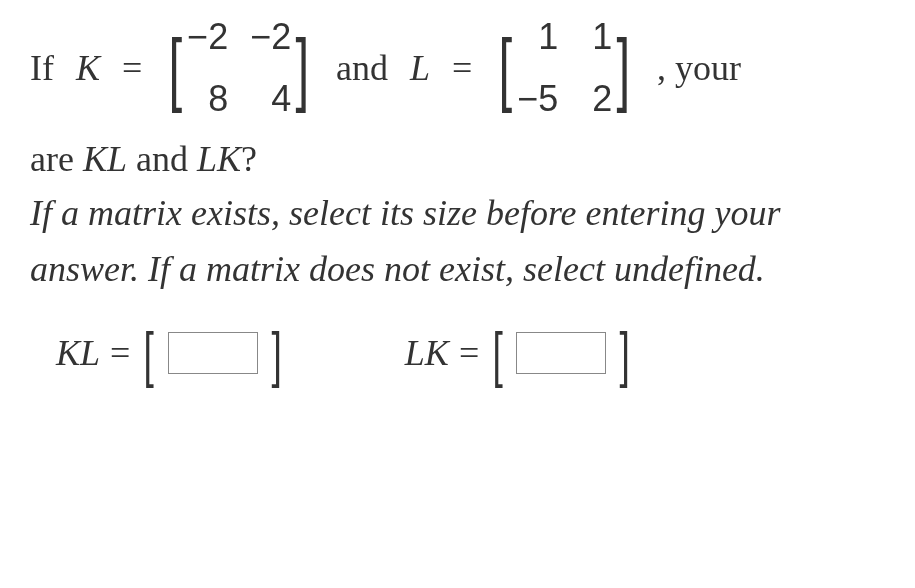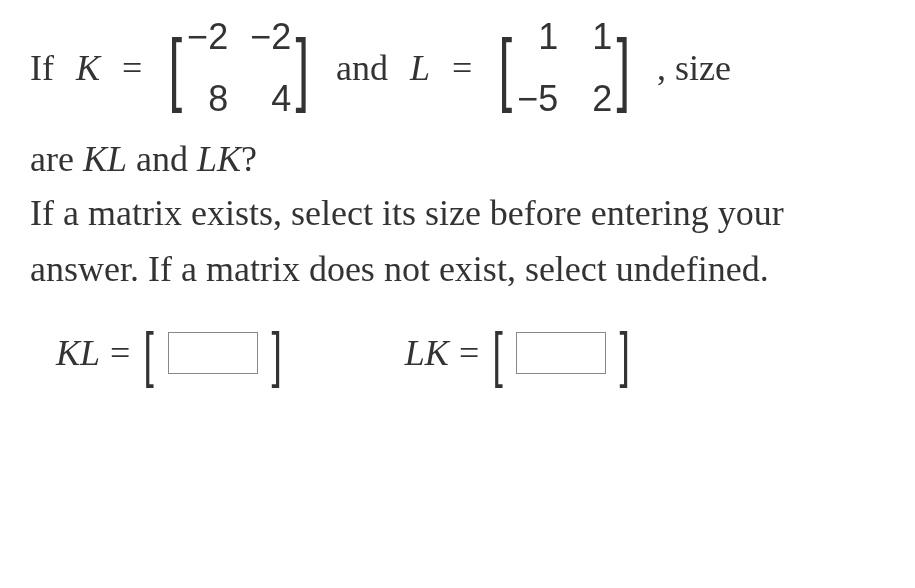--- a/index.html
+++ b/index.html
@@ -51,20 +51,21 @@
     .matrix-cells .cell {
       min-width: 32px;
       text-align: right;
     }
     .matrix-cells .cell.l {
       text-align: right;
     }
     .line2 {
     }
     .instruction {
+      font-style: italic;
       margin-bottom: 28px;
       line-height: 1.55;
     }
     .answers {
       display: flex;
       gap: 120px;
       padding-left: 26px;
     }
     .answer-group {
       display: flex;
@@ -111,21 +112,21 @@
   <span class="matrix">
     <span class="bracket-left">[</span>
     <span class="matrix-cells">
       <span class="cell l">1</span>
       <span class="cell l">1</span>
       <span class="cell l">−5</span>
       <span class="cell l">2</span>
     </span>
     <span class="bracket-right">]</span>
   </span>
-  <span class="text">, size</span>
+  <span class="text">, your</span>
 </div>
 
 <div class="line2">
   <span>are </span><span class="italic">KL</span><span> and </span><span class="italic">LK</span><span>?</span>
 </div>
 
 <div class="instruction">If a matrix exists, select its size before entering your answer. If a matrix does not exist, select undefined.</div>
 
 <div class="answers">
   <div class="answer-group">

